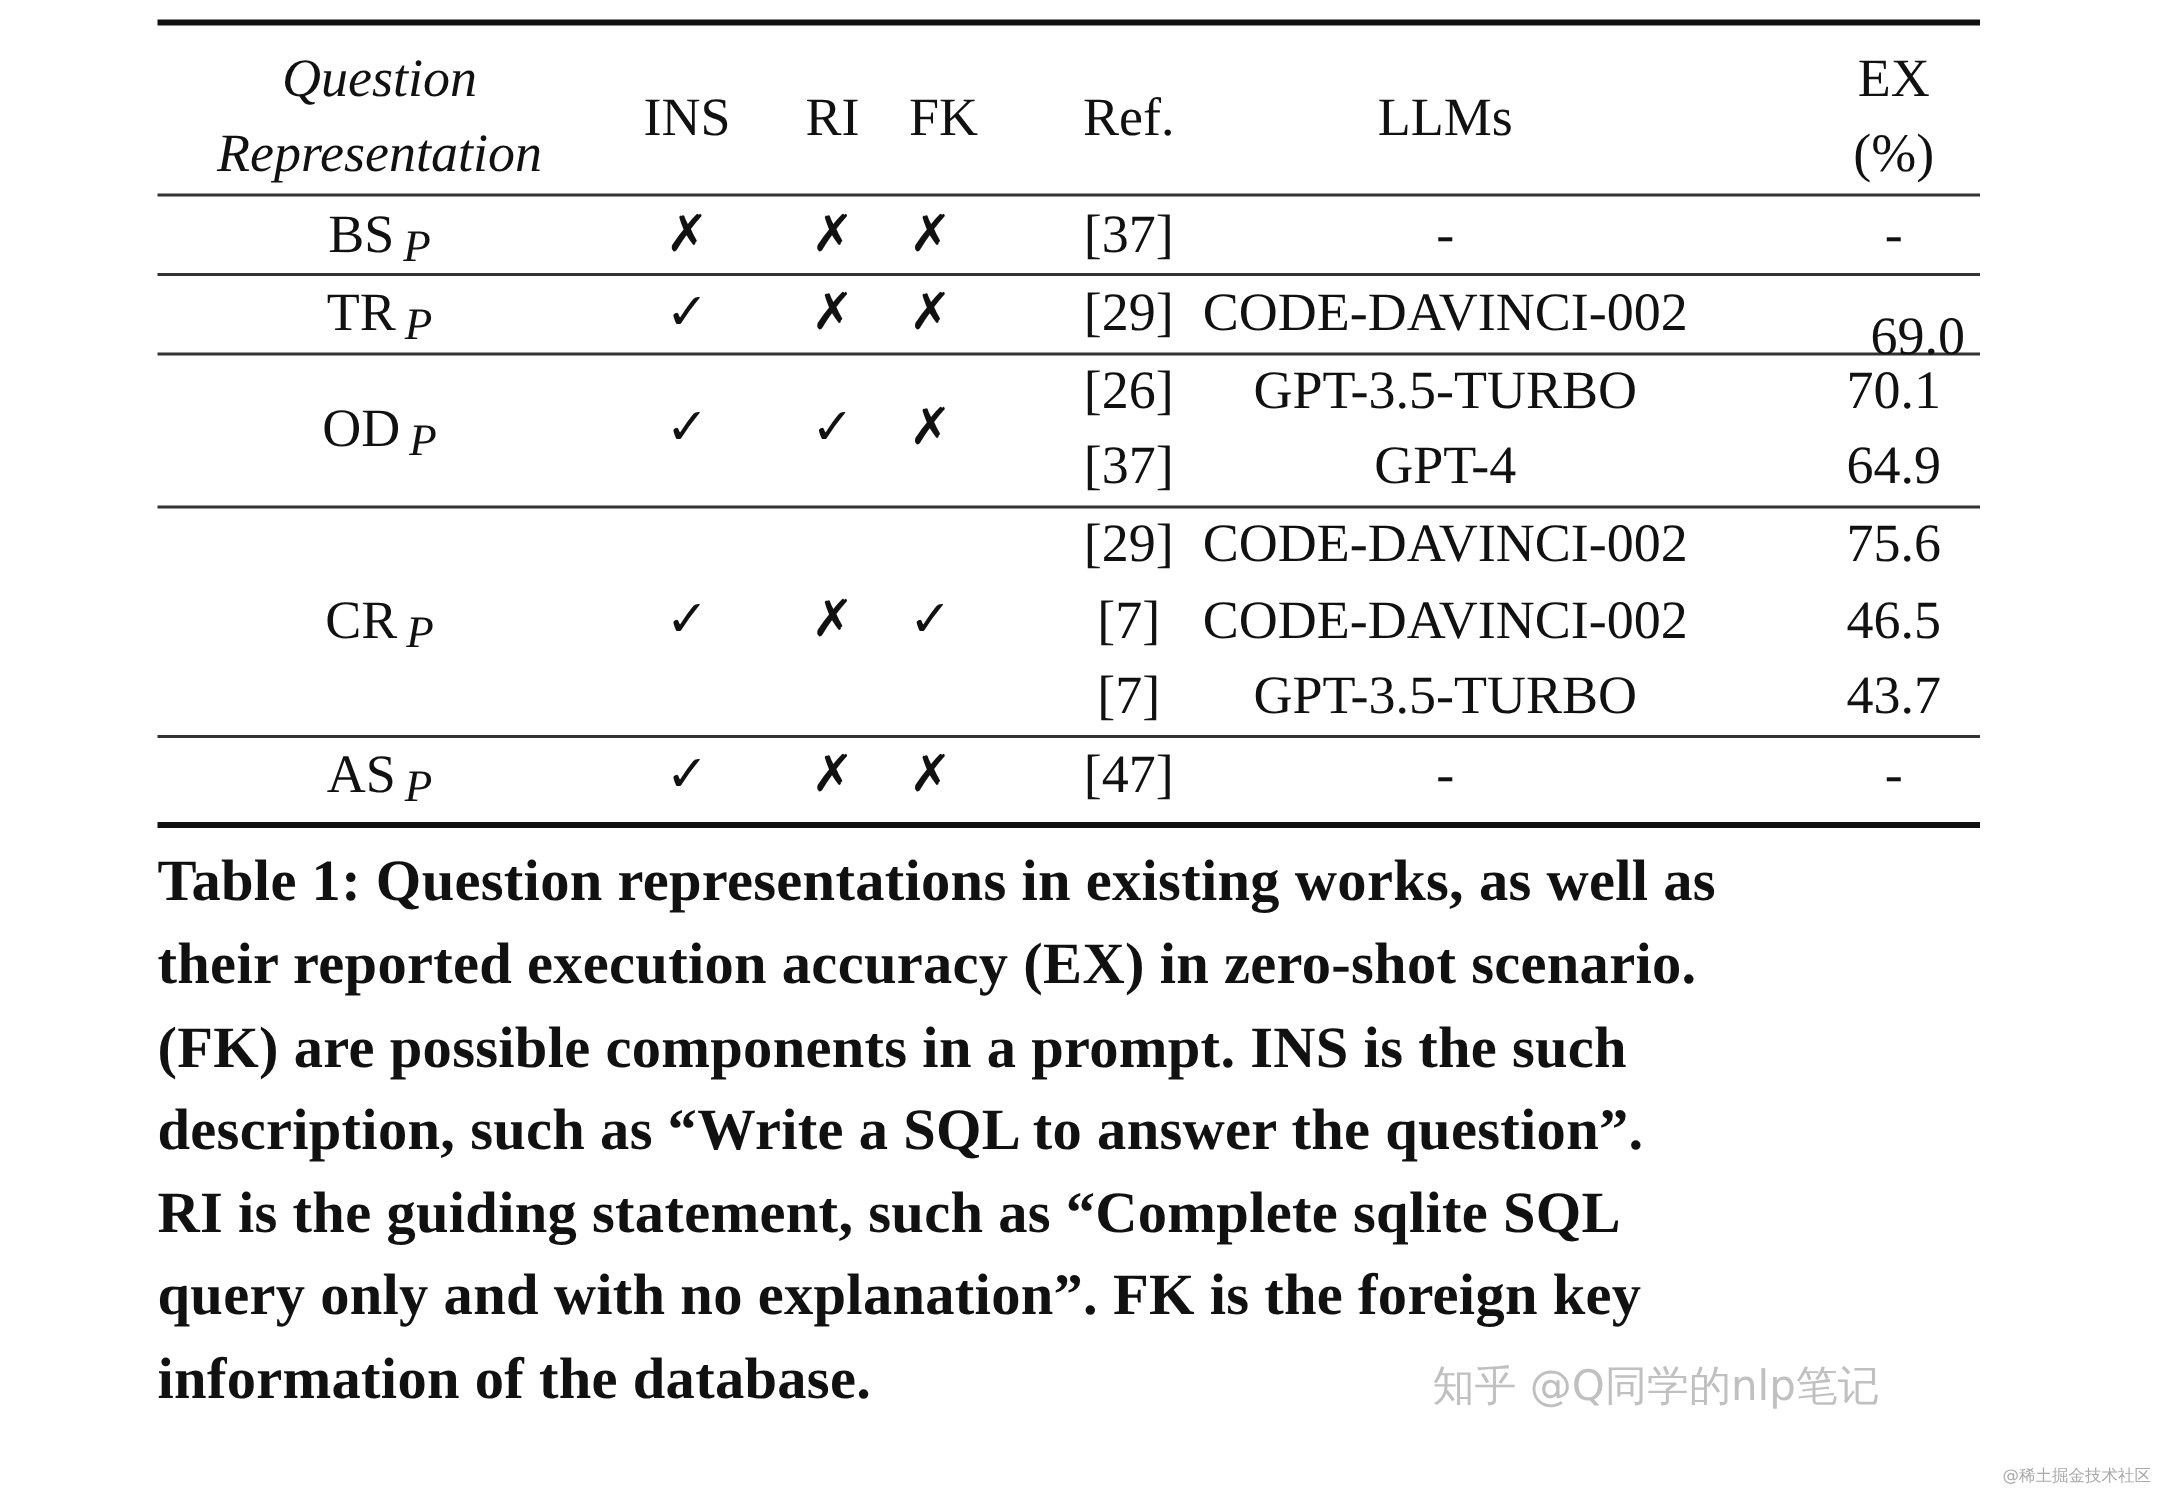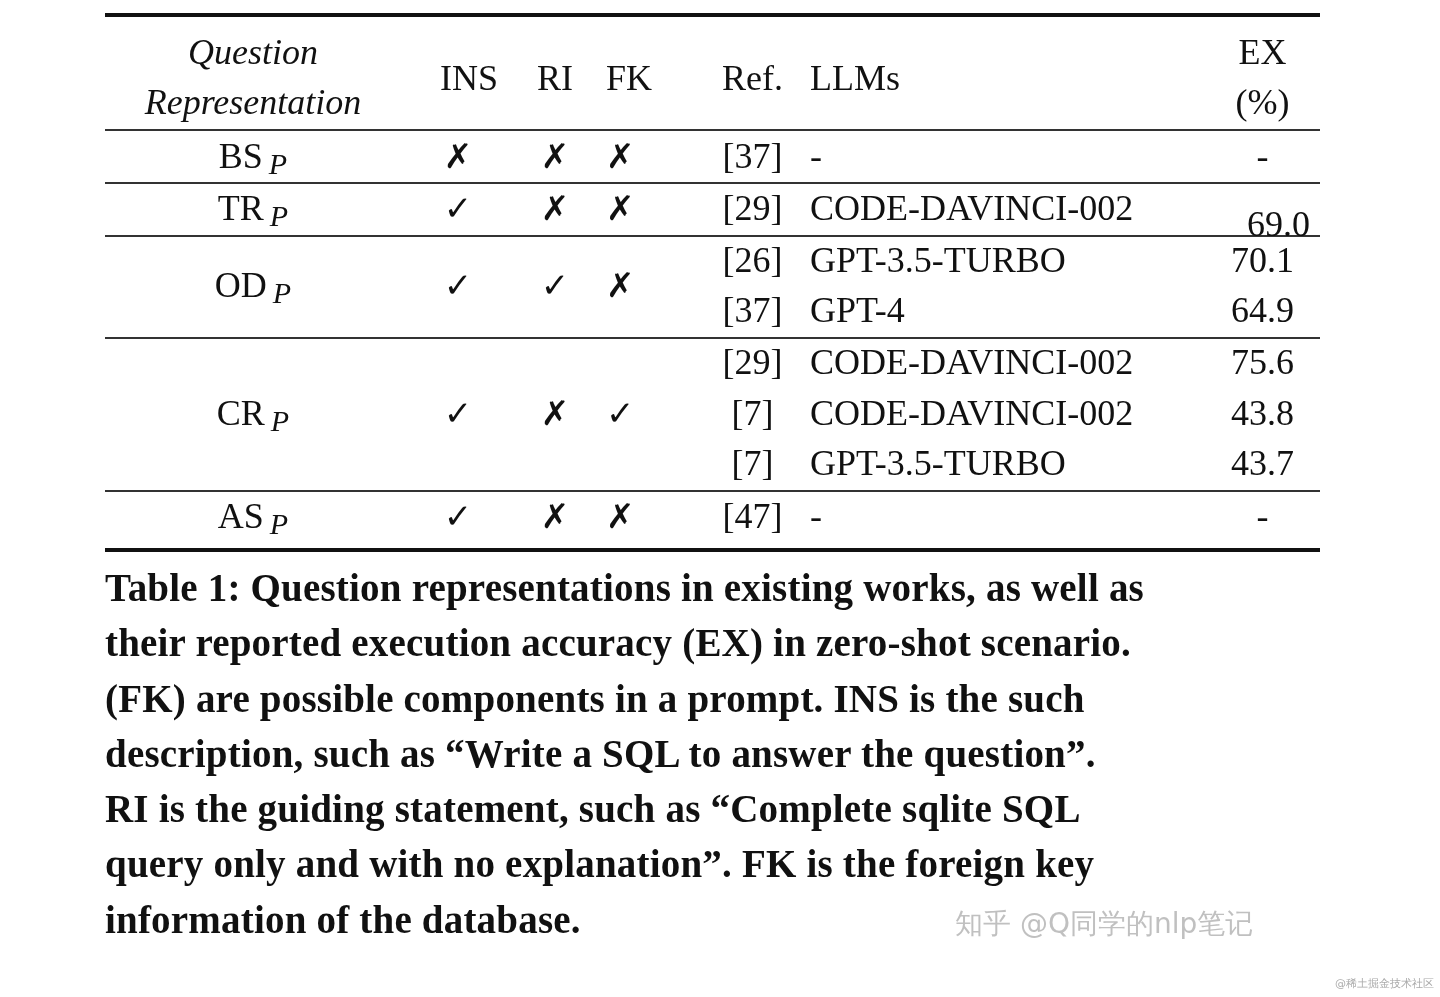--- a/index.html
+++ b/index.html
@@ -7,21 +7,21 @@
            font-family:"Liberation Serif","DejaVu Serif",serif; color:#111; }
     .rule { position:absolute; left:105px; width:1215px; background:#111; }
     .rule.thick { height:4px; }
     .rule.thin { height:2px; background:#333; }
     .cell { position:absolute; font-size:36px; line-height:40px; white-space:nowrap; }
     .c-q { left:105px; width:296px; text-align:center; }
     .c-ins { left:418px; width:80px; text-align:center; }
     .c-ri { left:515px; width:80px; text-align:center; }
     .c-fk { left:606px; width:80px; text-align:left; }
     .c-ref { left:705px; width:95px; text-align:center; }
-    .c-llm { left:810px; width:395px; text-align:left; }
+    .c-llm { left:766px; width:395px; text-align:center; }
     .c-ex { left:1215px; width:95px; text-align:center; }
     .sub { font-style:italic; font-size:30px; position:relative; top:6px; margin-left:6px; }
     .mark { font-family:"DejaVu Sans",sans-serif; font-size:34px; font-weight:bold; }
     .caption { position:absolute; left:105px; top:560px; width:1230px;
                font-family:"Liberation Serif","DejaVu Serif",serif; font-weight:bold;
                font-size:39px; line-height:55.3px; letter-spacing:0.2px; }
     .caption p { margin:0; white-space:nowrap; }
     .wm { position:absolute; left:955px; top:905px; font-family:"DejaVu Sans",sans-serif;
           font-size:28px; color:rgba(140,140,140,0.55); white-space:nowrap; }
     .wm2 { position:absolute; right:6px; bottom:6px; font-family:"DejaVu Sans",sans-serif;
@@ -35,21 +35,21 @@
 <div class="rule thin" style="top:182px;"></div>
 <div class="rule thin" style="top:235px;"></div>
 <div class="rule thin" style="top:337px;"></div>
 <div class="rule thin" style="top:490px;"></div>
 <div class="rule thick" style="top:548px;"></div>
 
 <div class="cell c-q" style="top:32px;font-style:italic;">
   <div>Question</div>
   <div style="margin-top:10px;">Representation</div>
 </div>
-<div class="cell c-ins" style="top:58px;text-align:right;">INS</div>
+<div class="cell c-ins" style="top:58px;">INS</div>
 <div class="cell c-ri" style="top:58px;">RI</div>
 <div class="cell c-fk" style="top:58px;">FK</div>
 <div class="cell c-ref" style="top:58px;">Ref.</div>
 <div class="cell c-llm" style="top:58px;">LLMs</div>
 <div class="cell c-ex" style="top:32px;">
   <div>EX</div>
   <div style="margin-top:10px;">(%)</div>
 </div>
 
 <div class="cell c-q" style="top:136px;"><span>BS</span><span class="sub">P</span></div>
@@ -81,21 +81,21 @@
 
 <div class="cell c-q" style="top:393px;"><span>CR</span><span class="sub">P</span></div>
 <div class="cell c-ins mark" style="top:393px;">✓</div>
 <div class="cell c-ri mark" style="top:393px;">✗</div>
 <div class="cell c-fk mark" style="top:393px;">✓</div>
 <div class="cell c-ref" style="top:342px;">[29]</div>
 <div class="cell c-llm" style="top:342px;">CODE-DAVINCI-002</div>
 <div class="cell c-ex" style="top:342px;">75.6</div>
 <div class="cell c-ref" style="top:393px;">[7]</div>
 <div class="cell c-llm" style="top:393px;">CODE-DAVINCI-002</div>
-<div class="cell c-ex" style="top:393px;">43.8</div>
+<div class="cell c-ex" style="top:393px;">46.5</div>
 <div class="cell c-ref" style="top:443px;">[7]</div>
 <div class="cell c-llm" style="top:443px;">GPT-3.5-TURBO</div>
 <div class="cell c-ex" style="top:443px;">43.7</div>
 
 <div class="cell c-q" style="top:496px;"><span>AS</span><span class="sub">P</span></div>
 <div class="cell c-ins mark" style="top:496px;">✓</div>
 <div class="cell c-ri mark" style="top:496px;">✗</div>
 <div class="cell c-fk mark" style="top:496px;">✗</div>
 <div class="cell c-ref" style="top:496px;">[47]</div>
 <div class="cell c-llm" style="top:496px;">-</div>

